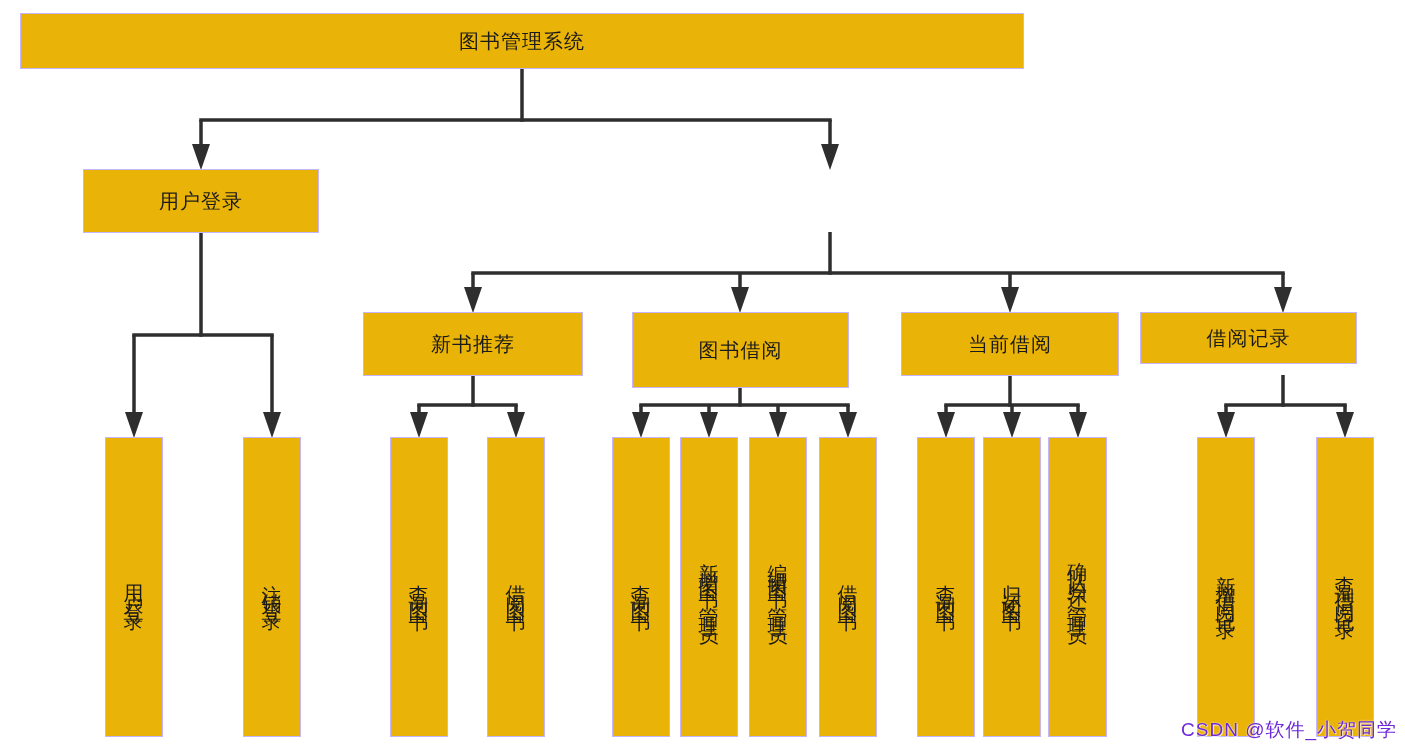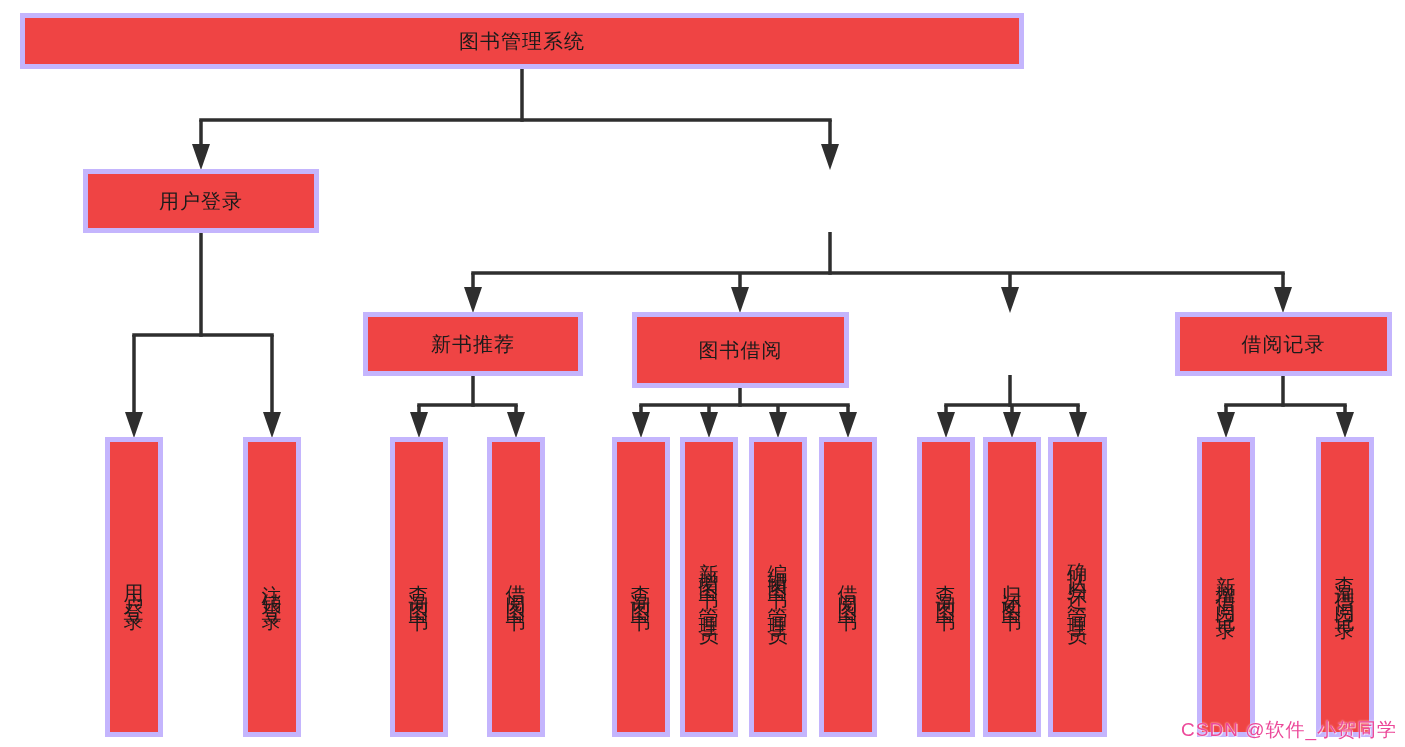--- a/index.html
+++ b/index.html
@@ -7,39 +7,39 @@
   #canvas {
     position:relative;
     width:1405px; height:747px;
     background:#ffffff;
     font-family:"Liberation Sans","DejaVu Sans",sans-serif;
     overflow:hidden;
   }
   #connectors { position:absolute; left:0; top:0; }
   .hbox, .vbox {
     position:absolute;
-    background:#ef4444;
-    border:5px solid #c4b5fd;
+    background:#eab308;
+    border:1px solid #c4b5fd;
     color:#1b1b1b;
     display:flex; align-items:center; justify-content:center;
   }
   .hbox { font-size:20px; letter-spacing:1px; }
   .vbox span {
     writing-mode:vertical-lr;
     text-orientation:mixed;
     font-size:20px;
     letter-spacing:9px;
     line-height:1.1;
     white-space:nowrap;
   }
   
   .leaf { top:437px; width:58px; height:300px; }
   #watermark {
     position:absolute; right:8px; bottom:4px;
-    font-size:19px; color:#ec4899;
+    font-size:19px; color:#6d28d9;
     letter-spacing:1px;
     text-shadow:0 0 2px rgba(255,255,255,0.95), 1px 1px 0 rgba(255,255,255,0.6);
     z-index:5;
   }
 </style>
 </head>
 <body>
 
 <div id="canvas">
 
@@ -126,21 +126,24 @@
   <div class="hbox" style="left:83px; top:169px; width:236px; height:64px">
     <span>用户登录</span>
   </div>
 
   <div class="hbox" style="left:363px; top:312px; width:220px; height:64px">
     <span>新书推荐</span>
   </div>
   <div class="hbox" style="left:632px; top:312px; width:217px; height:76px">
     <span>图书借阅</span>
   </div>
-  <div class="hbox" style="left:1175px; top:312px; width:217px; height:64px">
+  <div class="hbox" style="left:901px; top:312px; width:218px; height:64px">
+    <span>当前借阅</span>
+  </div>
+  <div class="hbox" style="left:1140px; top:312px; width:217px; height:52px">
     <span>借阅记录</span>
   </div>
 
   <div class="vbox leaf" style="left:105px">
     <span>用户登录</span>
   </div>
   <div class="vbox leaf" style="left:243px">
     <span>注销登录</span>
   </div>
 

